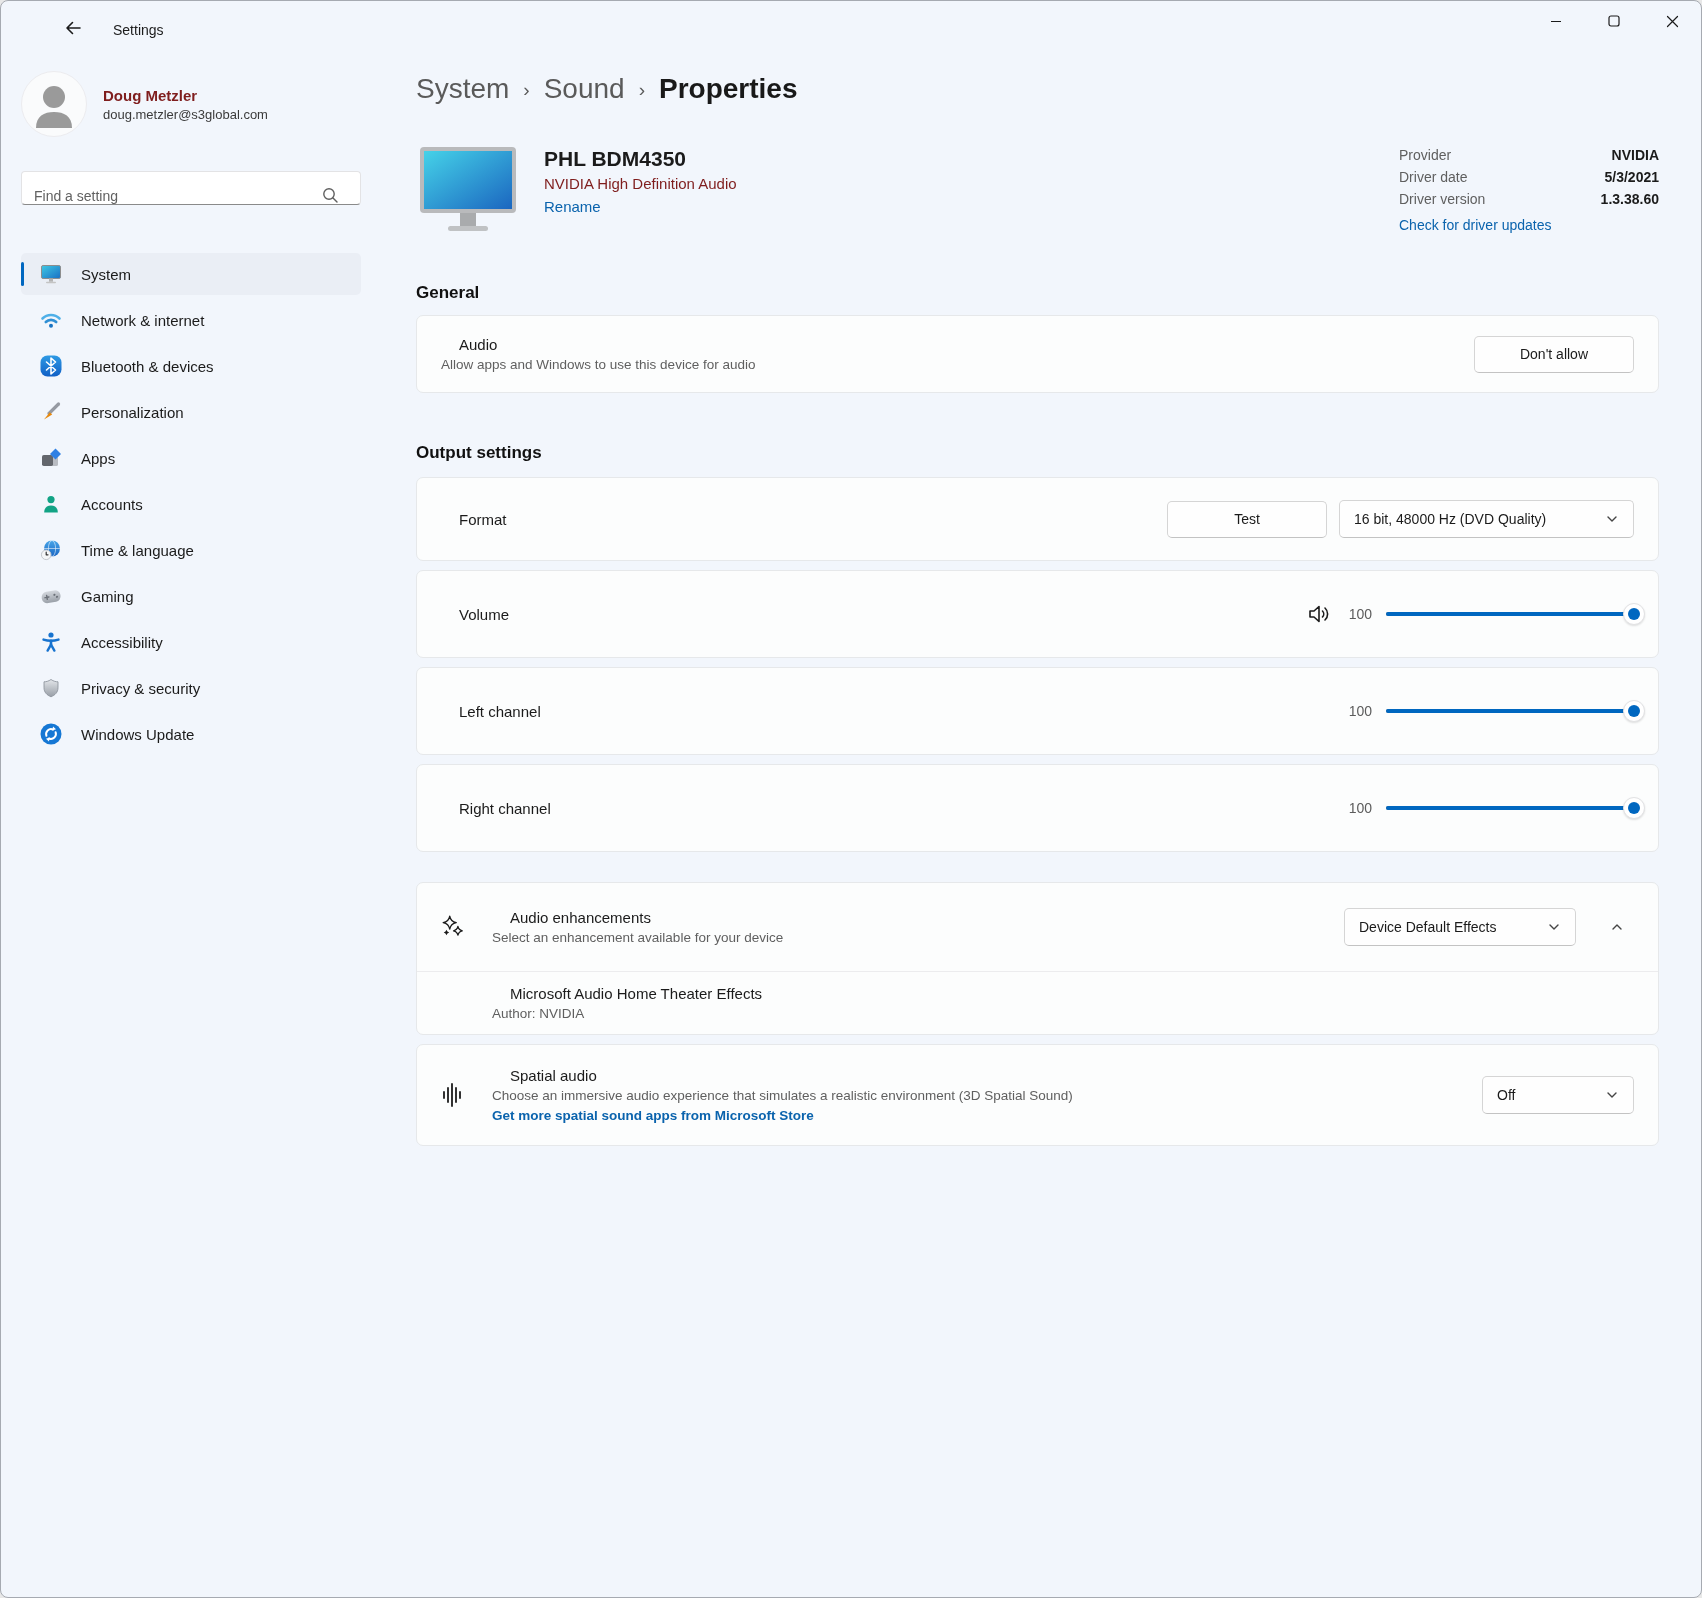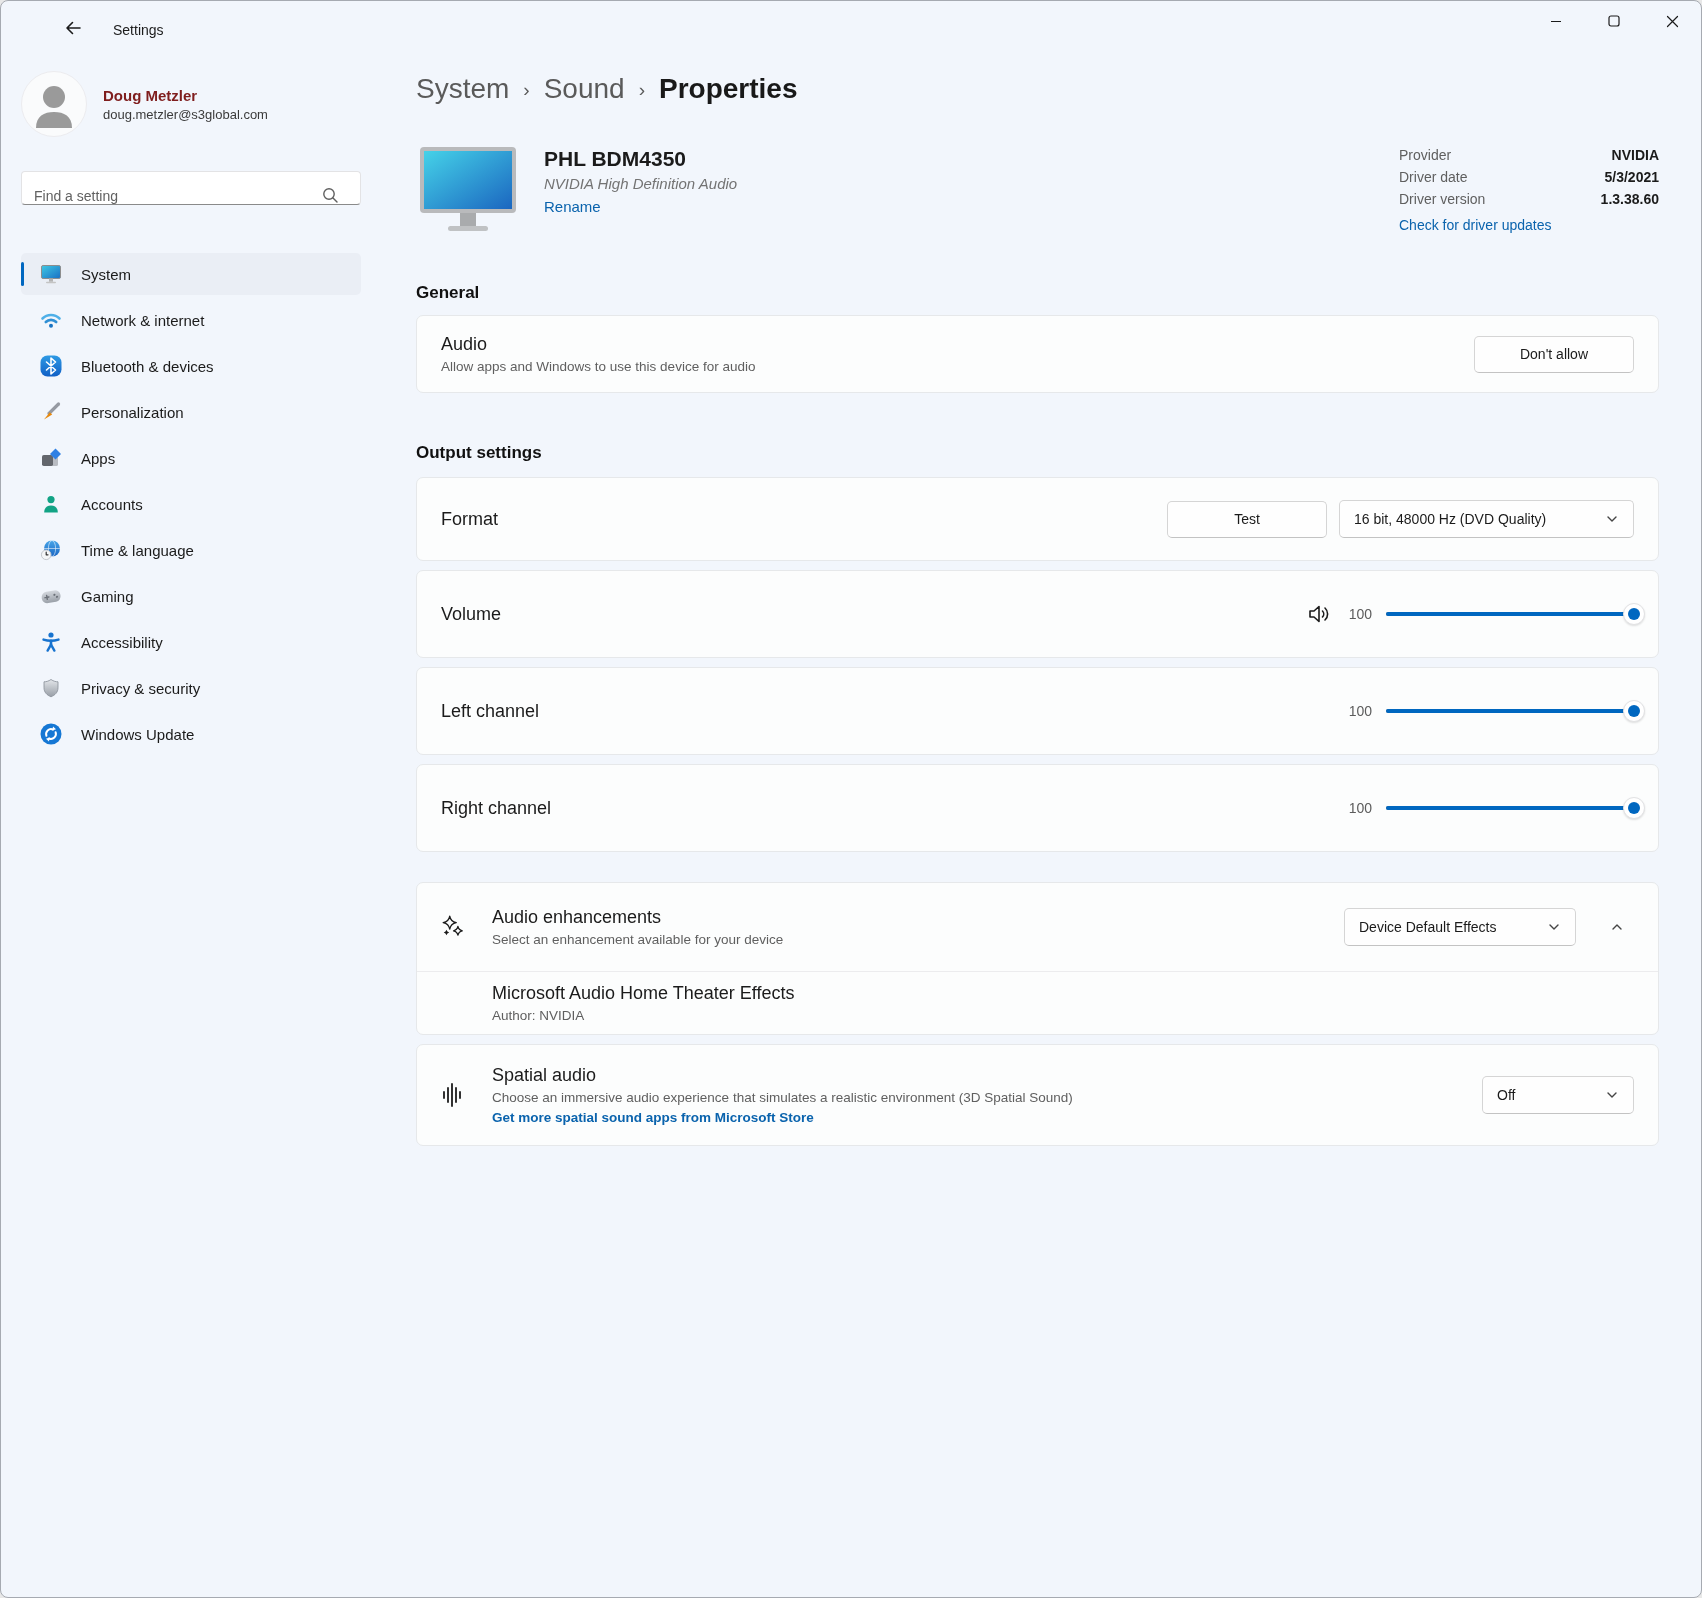--- a/index.html
+++ b/index.html
@@ -51,36 +51,36 @@
   
   .breadcrumb { display:flex; align-items:center; font-size:28px; }
   .bc-link { color:#5a5a5a; cursor:pointer; }
   .bc-sep { color:#5a5a5a; font-size:19px; margin:0 14px; transform:translateY(1px); }
   .bc-current { color:#191919; font-weight:700; }
   
   .device-header { margin-top:40px; display:flex; align-items:flex-start; }
   .device-icon { width:104px; flex-shrink:0; }
   .device-text { margin-left:24px; }
   .device-name { font-size:21px; font-weight:700; color:#1b1b1b; margin-top:2px; }
-  .device-sub { font-size:15px; color:#737373; margin-top:4px;font-style:italic; }
+  .device-sub { font-size:15px; color:#7f1d1d; margin-top:4px; }
   .device-rename { font-size:15px; color:#0a63ad; margin-top:6px; cursor:pointer; display:inline-block; }
   .driver-block { margin-left:auto; width:260px; margin-top:2px; }
   .driver-row { display:flex; font-size:14px; margin-bottom:6px; }
   .driver-label { color:#5f5f5f; }
   .driver-value { margin-left:auto; font-weight:700; color:#1b1b1b; }
   .driver-link { font-size:14px; color:#0a63ad; margin-top:4px; cursor:pointer; display:inline-block; }
   
   .section-heading { font-size:17px; font-weight:700; color:#111; }
   .mt-general { margin-top:46px; }
   .mt-output { margin-top:50px; }
   .card {
     margin-top:12px; background:#fcfdfd; border:1px solid #e6e8ea; border-radius:7px;
     display:flex; align-items:center; padding:0 24px;
   }
-  .card-title { font-size:18px; color:#1b1b1b; }
+  .card-title { font-size:15px; color:#1b1b1b;margin-left:18px; }
   .card-desc { font-size:13.5px; color:#5f5f5f; margin-top:4px; }
   .btn {
     background:#fefefe; border:1px solid #d5d5d5; border-bottom-color:#c3c3c3;
     border-radius:5px; height:37px; display:flex; align-items:center; justify-content:center;
     font-size:14px; color:#1b1b1b; cursor:pointer;
   }
   .dropdown {
     background:#fefefe; border:1px solid #d5d5d5; border-bottom-color:#c3c3c3;
     border-radius:5px; height:38px; display:flex; align-items:center;
     padding:0 14px; font-size:14px; color:#1b1b1b; cursor:pointer;

